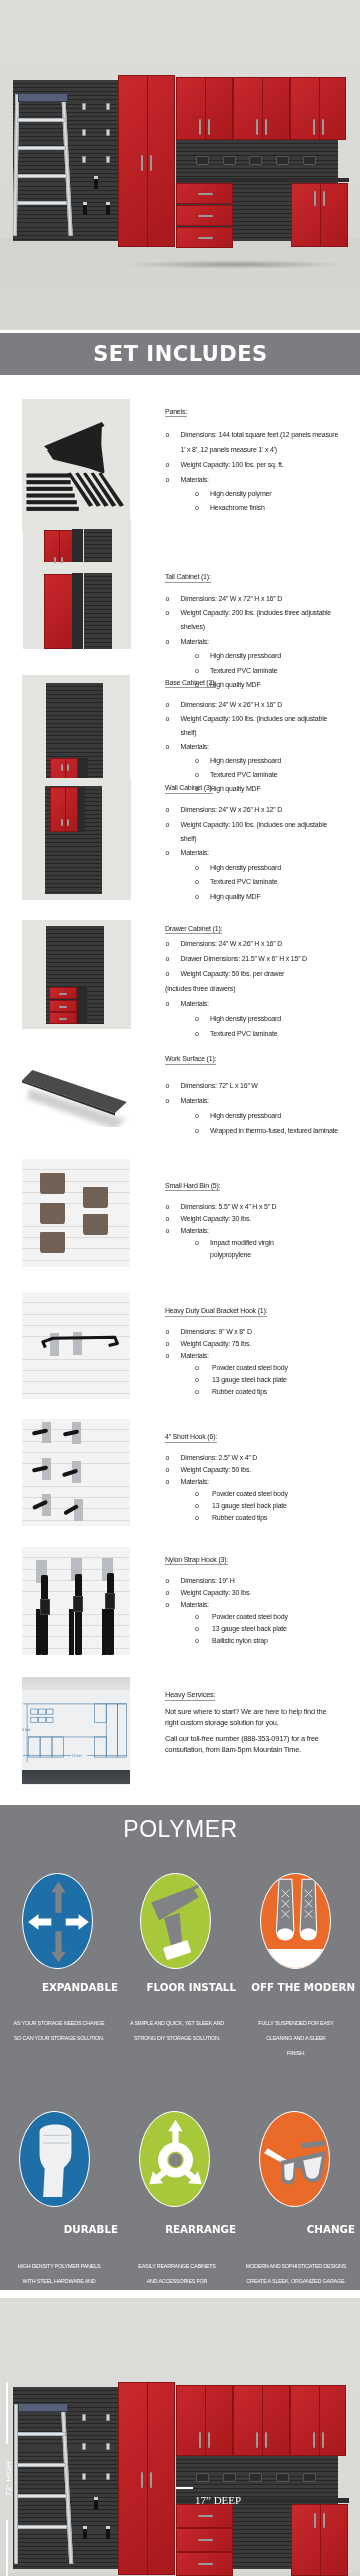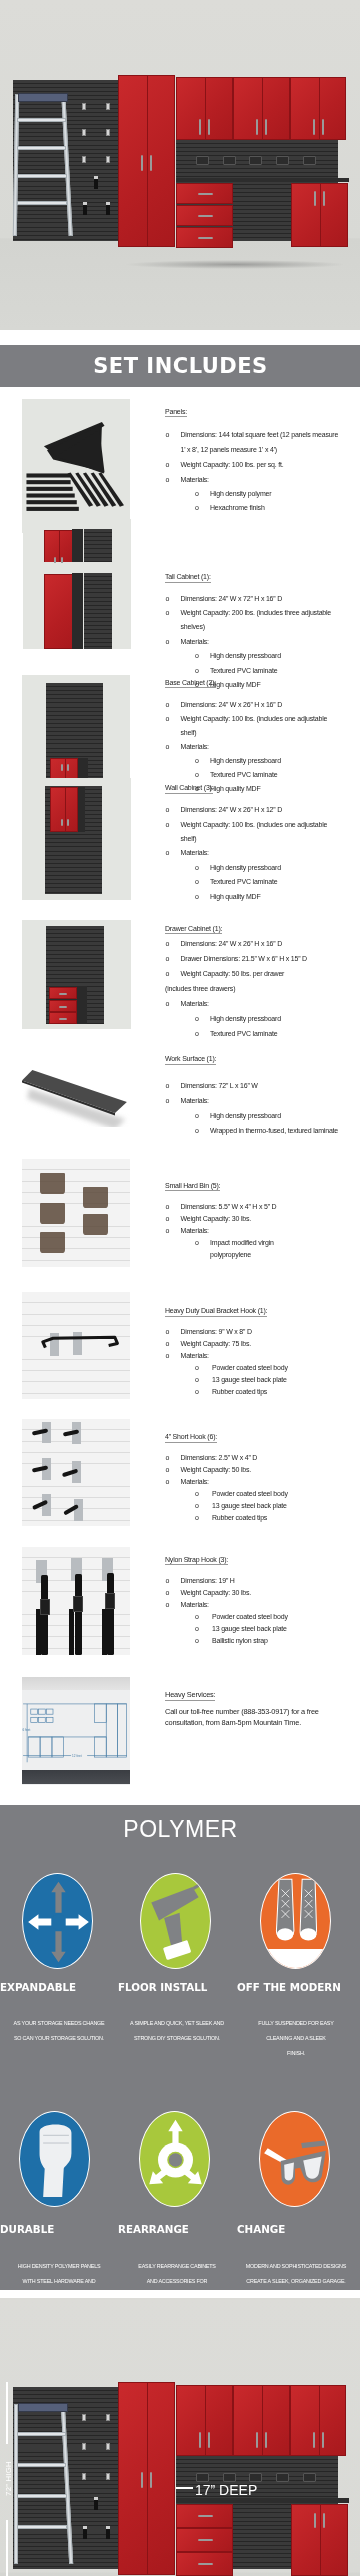--- a/index.html
+++ b/index.html
@@ -32,21 +32,21 @@
   .desc li { position: relative; padding-left: 15.5px; }
   .desc li::before { content: "o"; position: absolute; left: 0.5px; top: 0; }
   .desc ul.sub li { padding-left: 15px; margin-left: 30px; }
   .desc ul.sub li::before { left: 0; }
   .desc p { margin-bottom: 6.7px; line-height: 10px; }
 
   
   .features { position: absolute; left: 0; top: 1805px; width: 361px; height: 485px; background: #7c7d81; }
   .feat { position: absolute; width: 118px; text-align: center; color: #fff; }
   .circle { position: absolute; width: 71px; height: 71px; border-radius: 50%; border: 1px solid #fff; overflow: hidden; }
-  .feat-title { position: absolute; width: 100%; font-family: "DejaVu Sans", sans-serif; font-weight: bold; font-size: 10.3px; letter-spacing: 0px; text-align: left; }
+  .feat-title { position: absolute; width: 100%; font-family: "DejaVu Sans", sans-serif; font-weight: bold; font-size: 10.3px; letter-spacing: 0px; text-align: right; }
   .feat-text { position: absolute; width: 100%; font-family: "Liberation Sans", sans-serif; font-size: 5.4px; line-height: 15px; letter-spacing: -0.2px; text-align: center; }
 </style>
 </head>
 <body>
 
 <div class="page" style="height:2856px;">
 
   <div class="hero" style="position:absolute;top:0;left:0;">
     <div class="slatwall" style="left:13.4px;top:80px;width:106px;height:161px;"></div>
 
@@ -113,21 +113,21 @@
     </div>
 
     <div class="red" style="left:291px;top:183px;width:57px;height:64px;">
         <div style="position:absolute;left:28px;top:0;width:0.5px;height:100%;background:#8a1216;"></div>
         <div class="handle" style="left:21.6px;top:6.7px;"></div>
         <div class="handle" style="left:31px;top:6.7px;"></div>
       </div>
     <div class="shadow" style="left:124px;top:260px;width:222px;"></div>
   </div>
 
-  <div class="banner" style="position:absolute;top:333px;left:0;width:361px;height:42px;margin-top:12px;">
+  <div class="banner" style="position:absolute;top:333px;left:0;width:361px;height:42px;">
     <div class="banner-title" style="font-size:21px;line-height:42px;">SET INCLUDES</div>
   </div>
 
   <div class="item" style="top:399px;">
     <div class="thumb" style="top:0;height:134px;background:#e3e5e1;">
       <svg width="108" height="134" viewBox="0 0 209 261">
         <g fill="#1f1f1f">
           <polygon points="42,92 155,45 160,52 64,110"></polygon>
           <polygon points="48,100 155,50 152,140 60,118"></polygon>
           <polygon points="65,112 150,60 160,142 158,145"></polygon>
@@ -426,20 +426,21 @@
           <rect x="140" y="116" width="23" height="39"></rect>
           <line x1="2" y1="152" x2="95" y2="152"></line>
           <line x1="126" y1="152" x2="203" y2="152"></line>
         </g>
         <text x="1" y="104" font-size="6" fill="#4a7fa8" font-family="Liberation Sans, sans-serif">6 feet</text>
         <text x="97" y="154" font-size="6" fill="#4a7fa8" font-family="Liberation Sans, sans-serif">12 feet</text>
       </svg>
     </div>
     <div class="desc" style="top:13px;font-size:7.4px;">
       <div class="title" style="margin-bottom:5.2px;">Heavy Services:</div>
+      <p style="line-height:11.3px;margin-bottom:4.6px;">Not sure where to start? We are here to help find the right custom storage solution for you.</p>
       <p style="line-height:11.3px;">Call our toll-free number (888-353-0917) for a free consultation, from 8am-5pm Mountain Time.</p>
     </div>
   </div>
 
   <div class="features">
     <div class="banner-title" style="position:absolute;top:11.3px;width:361px;text-align:center;color:#fff;font-size:23px;font-weight:normal;font-family:'Liberation Sans',sans-serif;">POLYMER</div>
 
     <div class="feat" style="left:0;top:68px;">
       <div class="circle" style="left:21.6px;top:0;width:71px;height:96px;border-radius:50%;background:#1e6fa8;">
         <svg width="71" height="96" viewBox="0 0 138 186">
@@ -577,18 +578,18 @@
     <div class="red" style="left:291px;top:206px;width:57px;height:72px;">
         <div style="position:absolute;left:28px;top:0;width:0.5px;height:100%;background:#8a1216;"></div>
         <div class="handle" style="left:21.6px;top:7.7px;"></div>
         <div class="handle" style="left:31px;top:7.7px;"></div>
       </div>
 
     <div style="position:absolute;left:6.2px;top:84px;width:1.5px;height:62px;background:#fff;"></div>
     <div style="position:absolute;left:6.2px;top:222px;width:1.5px;height:56px;background:#fff;"></div>
     <div style="position:absolute;left:-15.5px;top:176px;width:46px;text-align:center;color:#fff;font-size:7.7px;font-family:'Liberation Sans',sans-serif;transform:rotate(-90deg);letter-spacing:0.3px;">72” HIGH</div>
     <div style="position:absolute;left:176px;top:189px;width:16.5px;height:1.5px;background:#fff;"></div>
-    <div style="position:absolute;left:195px;top:184px;color:#fff;font-size:14px;font-family:Liberation Sans, sans-serif;">17” DEEP</div>
+    <div style="position:absolute;left:195px;top:196px;color:#fff;font-size:11px;font-family:Liberation Serif, serif;">17” DEEP</div>
 
   </div>
 
 </div>
 
 
 </body></html>

